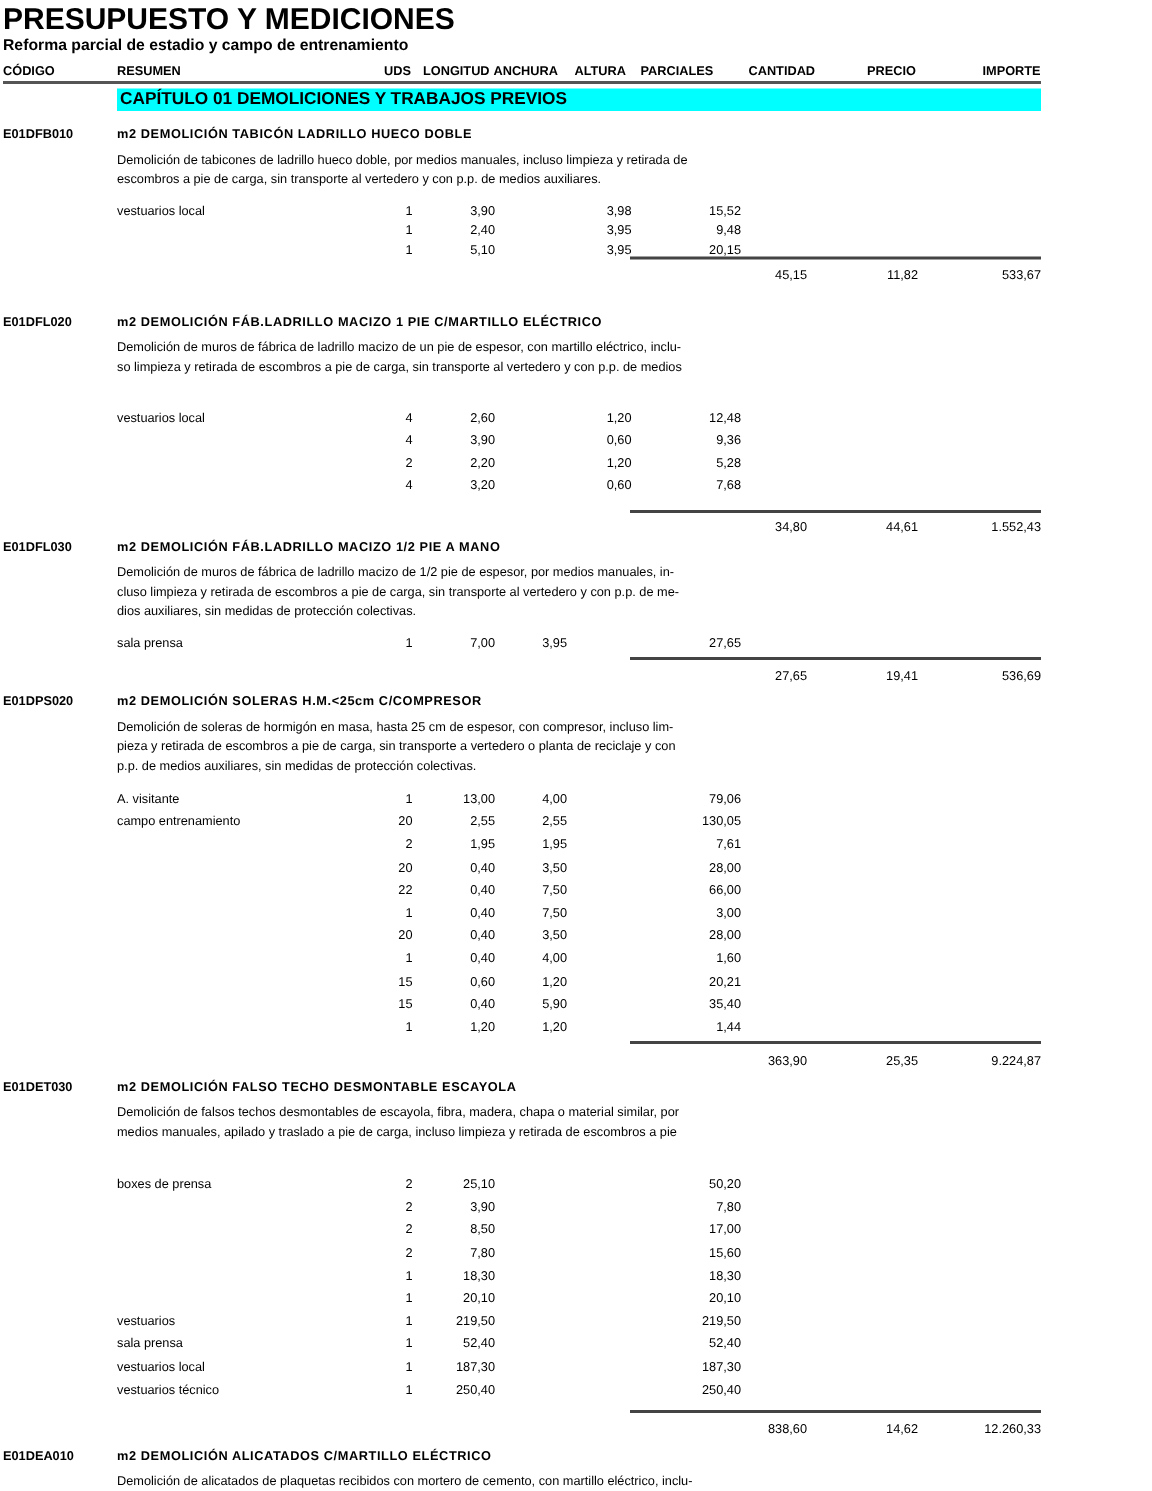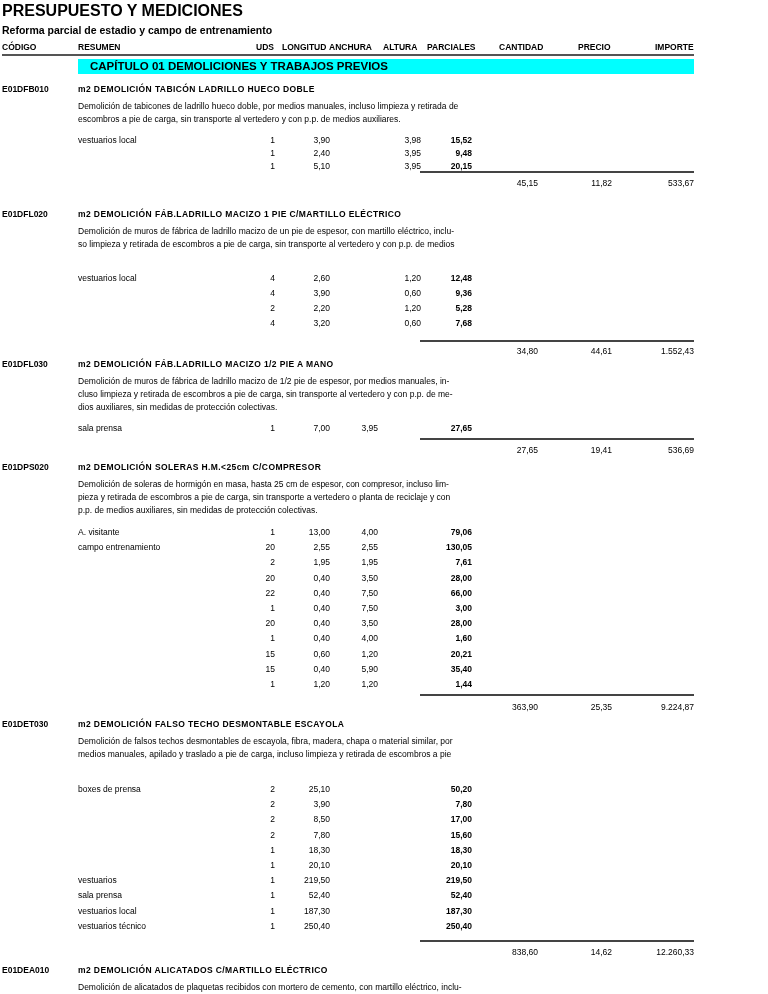--- a/index.html
+++ b/index.html
@@ -1,33 +1,33 @@
 <!DOCTYPE html>
 <html><head>
 <meta charset="utf-8">
 <style>
   body { margin:0; background:#fff; font-family:"Liberation Sans", sans-serif; color:#000; }
   .page { position:relative; width:768px; height:994px; overflow:hidden; }
-  .title { position:absolute; left:2px; top:2px; font-size:16px; font-weight:bold; }
+  .title { position:absolute; left:2px; top:2px; font-size:20px; font-weight:bold; }
   .subtitle { position:absolute; left:2px; top:24px; font-size:10.5px; font-weight:bold; }
   .hdr { position:absolute; top:42px; font-size:8.5px; font-weight:bold; }
   .hdr-line { position:absolute; left:2px; top:54px; width:692px; height:2px; background:#555; }
-  .chapter { position:absolute; left:78px; top:59px; width:616px; height:15px; background:#00ffff; font-size:11.5px; font-weight:bold; line-height:15px; padding-left:12px; box-sizing:border-box; }
+  .chapter { position:absolute; left:78px; top:59px; width:616px; height:15px; background:#00ffff; font-size:11.5px; font-weight:bold; line-height:15px; padding-left:2px; box-sizing:border-box; }
   .code { position:absolute; left:2px; font-size:8.5px; font-weight:bold; }
   .ititle { position:absolute; left:78px; font-size:8.5px; font-weight:bold; letter-spacing:0.4px; }
   .desc { position:absolute; left:78px; width:418px; font-size:8.5px; line-height:13px; }
   .desc .ln { display:block; white-space:nowrap; }
   .row { position:absolute; left:0; width:768px; height:13px; font-size:8.5px; }
   .row span { position:absolute; top:0; }
   .lbl { left:78px; }
   .uds { right:493px; text-align:right; }
   .lon { right:438px; text-align:left; }
   .anc { right:390px; text-align:right; }
   .alt { right:347px; text-align:right; }
-  .par { right:296px; text-align:left;font-weight:bold; }
+  .par { right:274px; text-align:left; }
   .sumline { position:absolute; left:420px; width:274px; height:2px; background:#444; }
   .tot { position:absolute; font-size:8.5px; }
   .cant { right:230px; }
   .prec { right:156px; }
   .imp { right:74px; }
 </style>
 </head>
 <body>
 
 <div class="page">

